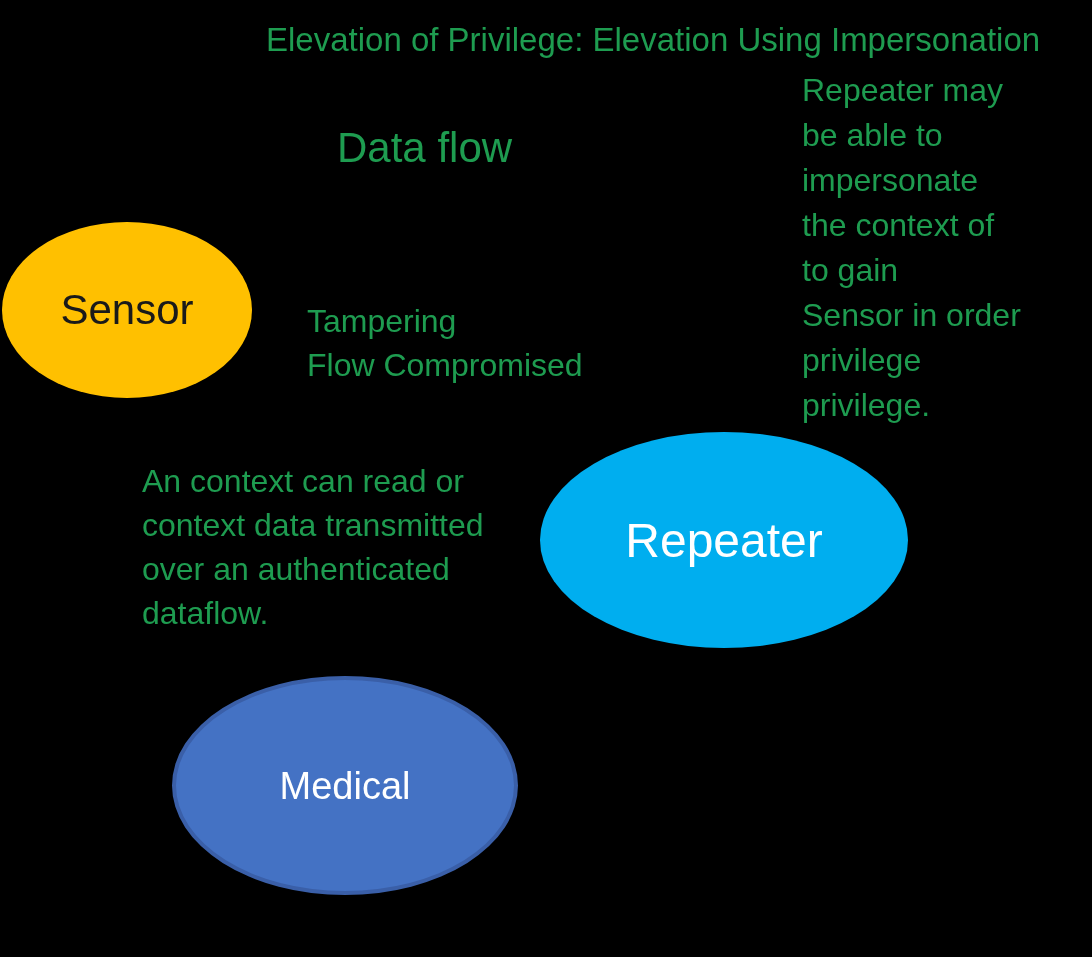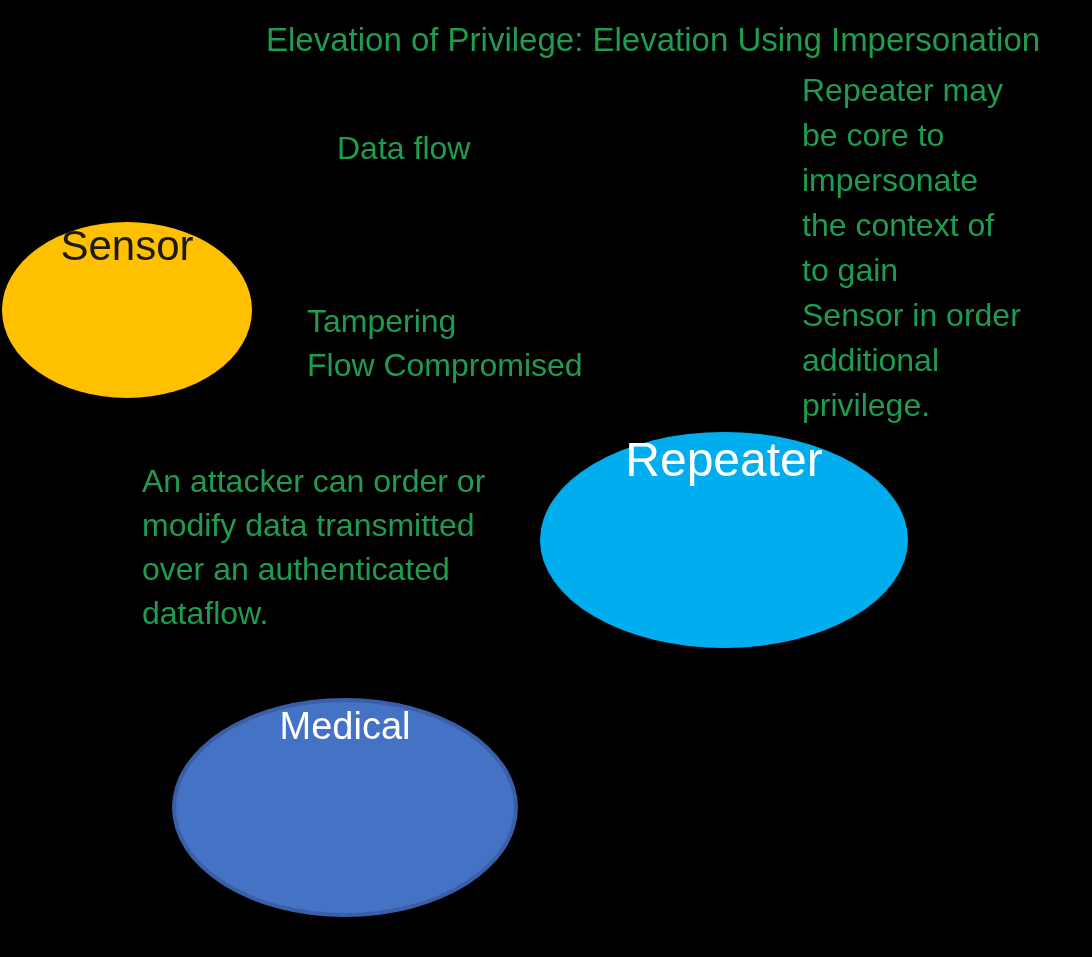--- a/index.html
+++ b/index.html
@@ -27,21 +27,21 @@
     left: 266px;
     top: 20px;
     font-size: 33px;
     line-height: 40px;
     white-space: nowrap;
   }
   .data-flow-label {
     position: absolute;
     left: 337px;
     top: 128px;
-    font-size: 32px;
+    font-size: 42px;
     line-height: 40px;
     white-space: nowrap;
   }
   .impersonation-note {
     position: absolute;
     left: 802px;
     top: 68px;
     font-size: 32px;
     line-height: 45px;
   }
@@ -56,21 +56,21 @@
     position: absolute;
     left: 142px;
     top: 459px;
     font-size: 32px;
     line-height: 44px;
   }
   .node {
     position: absolute;
     border-radius: 50%;
     display: flex;
-    align-items: flex-start;
+    align-items: center;
     justify-content: center;
     text-align: center;
     box-sizing: border-box;
   }
   .node-sensor {
     left: 2px;
     top: 222px;
     width: 250px;
     height: 176px;
     background: var(--sensor-fill, #FFC000);
@@ -81,62 +81,62 @@
     left: 540px;
     top: 432px;
     width: 368px;
     height: 216px;
     background: var(--repeater-fill, #00AEEF);
     color: var(--node-text, #FFFFFF);
     font-size: 48px;
   }
   .node-medical {
     left: 172px;
-    top: 698px;
+    top: 676px;
     width: 346px;
     height: 219px;
     background: var(--medical-fill, #4472C4);
     border: 4px solid var(--medical-border, #3A5FA8);
     color: var(--node-text, #FFFFFF);
     font-size: 38px;
     line-height: 48px;
   }
 </style>
 </head>
 <body>
 
 <div class="canvas">
 
   <div class="diagram-title green">Elevation of Privilege: Elevation Using Impersonation</div>
 
   <div class="data-flow-label green">Data flow</div>
 
   <div class="impersonation-note green">
     <span class="line">Repeater may</span>
-    <span class="line">be core to</span>
+    <span class="line">be able to</span>
     <span class="line">impersonate</span>
     <span class="line">the context of</span>
     <span class="line">to gain</span>
     <span class="line">Sensor in order</span>
-    <span class="line">additional</span>
+    <span class="line">privilege</span>
     <span class="line">privilege.</span>
   </div>
 
   <div class="node node-sensor">
     <span>Sensor</span>
   </div>
 
   <div class="threat-title green">
     <span class="line">Tampering</span>
     <span class="line">Flow Compromised</span>
   </div>
 
   <div class="threat-desc green">
-    <span class="line">An attacker can order or</span>
-    <span class="line">modify data transmitted</span>
+    <span class="line">An context can read or</span>
+    <span class="line">context data transmitted</span>
     <span class="line">over an authenticated</span>
     <span class="line">dataflow.</span>
   </div>
 
   <div class="node node-repeater">
     <span>Repeater</span>
   </div>
 
   <div class="node node-medical">
     <span>

